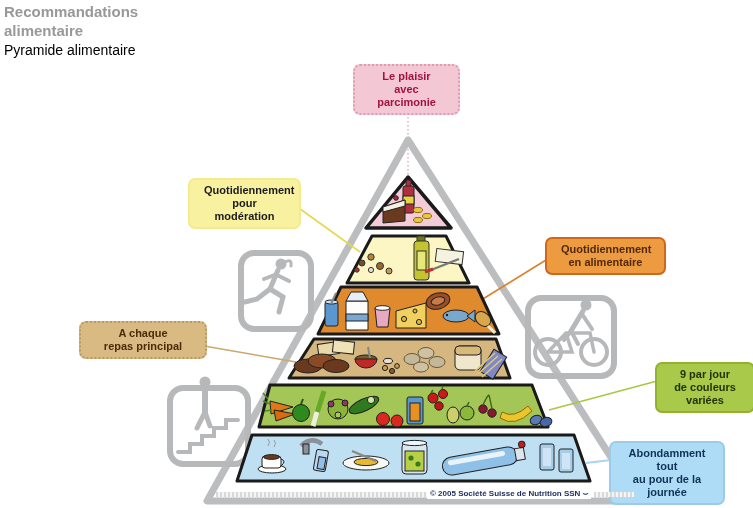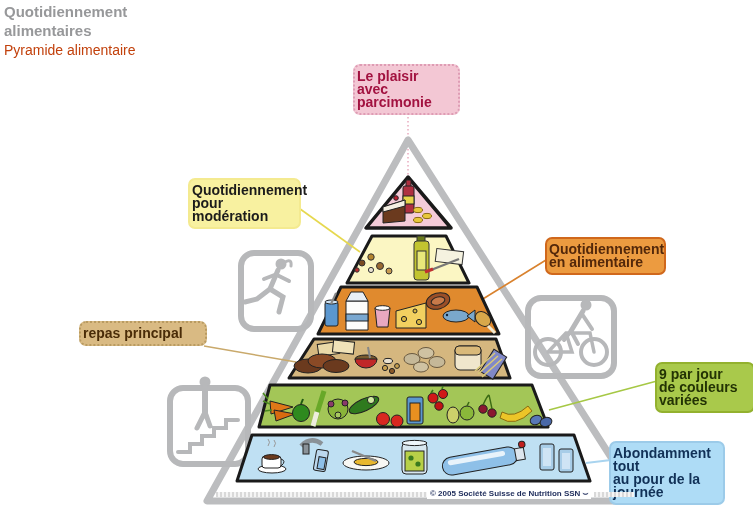--- a/index.html
+++ b/index.html
@@ -5,26 +5,26 @@
   html,body{margin:0;padding:0;background:#fff;}
   #stage{
     position:relative;width:753px;height:508px;overflow:hidden;background:#fff;
     font-family:"Liberation Sans",sans-serif;
   }
   #pyramid-svg{position:absolute;left:0;top:0;}
   
   .title-block{position:absolute;left:4px;top:2px;width:182px;}
   .title-gray{font-size:15px;font-weight:bold;color:#97989a;line-height:19px;}
   .title-black{font-size:15px;font-weight:bold;color:#1d1d1b;line-height:19px;}
-  .title-sub{font-size:14px;font-weight:normal;color:#c2410c;line-height:18px;margin-top:1px;}
+  .title-sub{font-size:14px;font-weight:normal;color:#000000;line-height:18px;margin-top:1px;}
   
   .callout{
-    position:absolute;border-radius:7px;
-    font-size:14px;font-weight:bold;line-height:13px;
-    padding:4px 2px;box-sizing:border-box;
+    position:absolute;border-radius:7px;text-align:center;
+    font-size:11px;font-weight:bold;line-height:13px;
+    padding:4px 14px;box-sizing:border-box;
   }
   .co-plaisir    {left:353px;top:64px;width:107px;background:#f3c7d4;color:#a21240;border:2px dotted #de9cb4;}
   .co-moderation {left:188px;top:178px;width:113px;background:#f8f1a0;color:#1b1b1b;border:2px solid #f4ea90;}
   .co-suffisance {left:545px;top:237px;width:121px;background:#ec9b40;color:#53280a;border:2px solid #d0681c;}
   .co-repas      {left:79px;top:321px;width:128px;background:#d9ba83;color:#4a2c08;border:2px dotted #b99b61;}
   .co-cinq       {left:655px;top:362px;width:100px;background:#a9c94b;color:#233304;border:2px solid #93b12e;}
   .co-abondamment{left:609px;top:441px;width:116px;background:#aedcf6;color:#113157;border:2px solid #9ccbe9;}
   
   .strip{position:absolute;height:5px;top:492px;
     background:repeating-linear-gradient(90deg,#d9d9d9 0 2px,#f5f5f5 2px 4px);}
@@ -294,37 +294,38 @@
       <g>
         <rect x="540" y="444" width="14" height="26" rx="2" fill="#a8cde8"></rect>
         <rect x="543" y="448" width="8" height="18" fill="#cfe4f5" stroke="none"></rect>
         <rect x="559" y="449" width="14" height="23" rx="2" fill="#a8cde8"></rect>
         <rect x="562" y="453" width="8" height="16" fill="#cfe4f5" stroke="none"></rect>
       </g>
     </g>
   </svg>
 
   <div class="title-block">
-    <div class="title-gray">Quotidiennement alimentaires</div>
+    <div class="title-gray">Recommandations alimentaire</div>
     <div class="title-sub">Pyramide alimentaire</div>
   </div>
 
   <div class="callout co-plaisir">
     <span style="display:block">Le plaisir</span>
     <span style="display:block">avec parcimonie</span>
   </div>
   <div class="callout co-moderation">
     <span style="display:block">Quotidiennement</span>
     <span style="display:block">pour modération</span>
   </div>
   <div class="callout co-suffisance">
     <span style="display:block">Quotidiennement</span>
     <span style="display:block">en alimentaire</span>
   </div>
   <div class="callout co-repas">
+    <span style="display:block">A chaque</span>
     <span style="display:block">repas principal</span>
   </div>
   <div class="callout co-cinq">
     <span style="display:block">9 par jour</span>
     <span style="display:block">de couleurs variées</span>
   </div>
   <div class="callout co-abondamment">
     <span style="display:block">Abondamment tout</span>
     <span style="display:block">au pour de la journée</span>
   </div>

